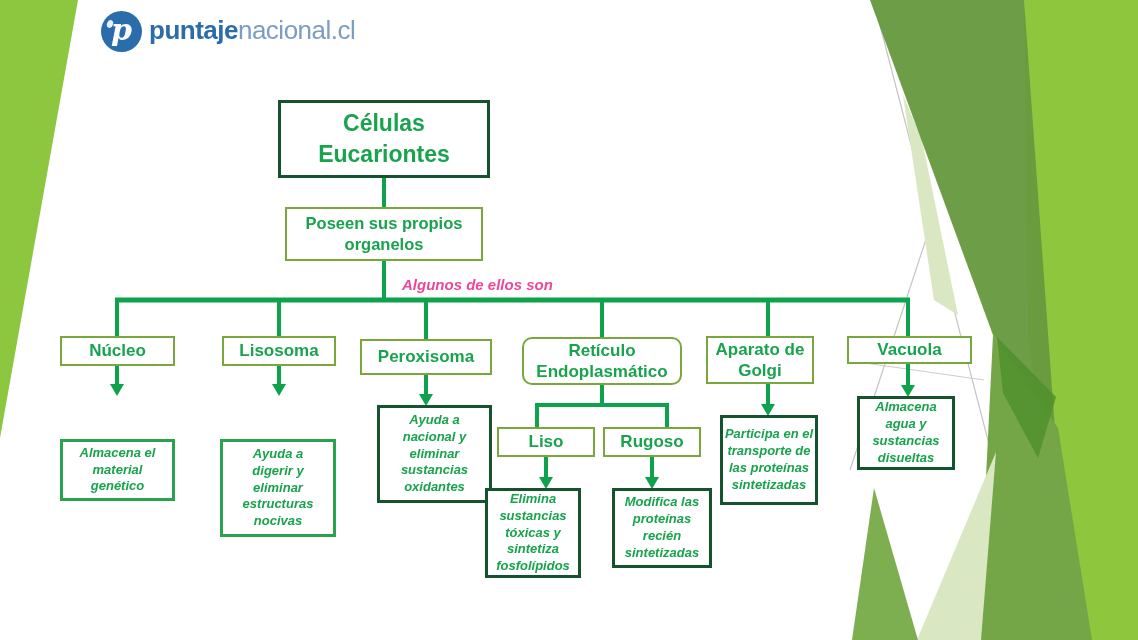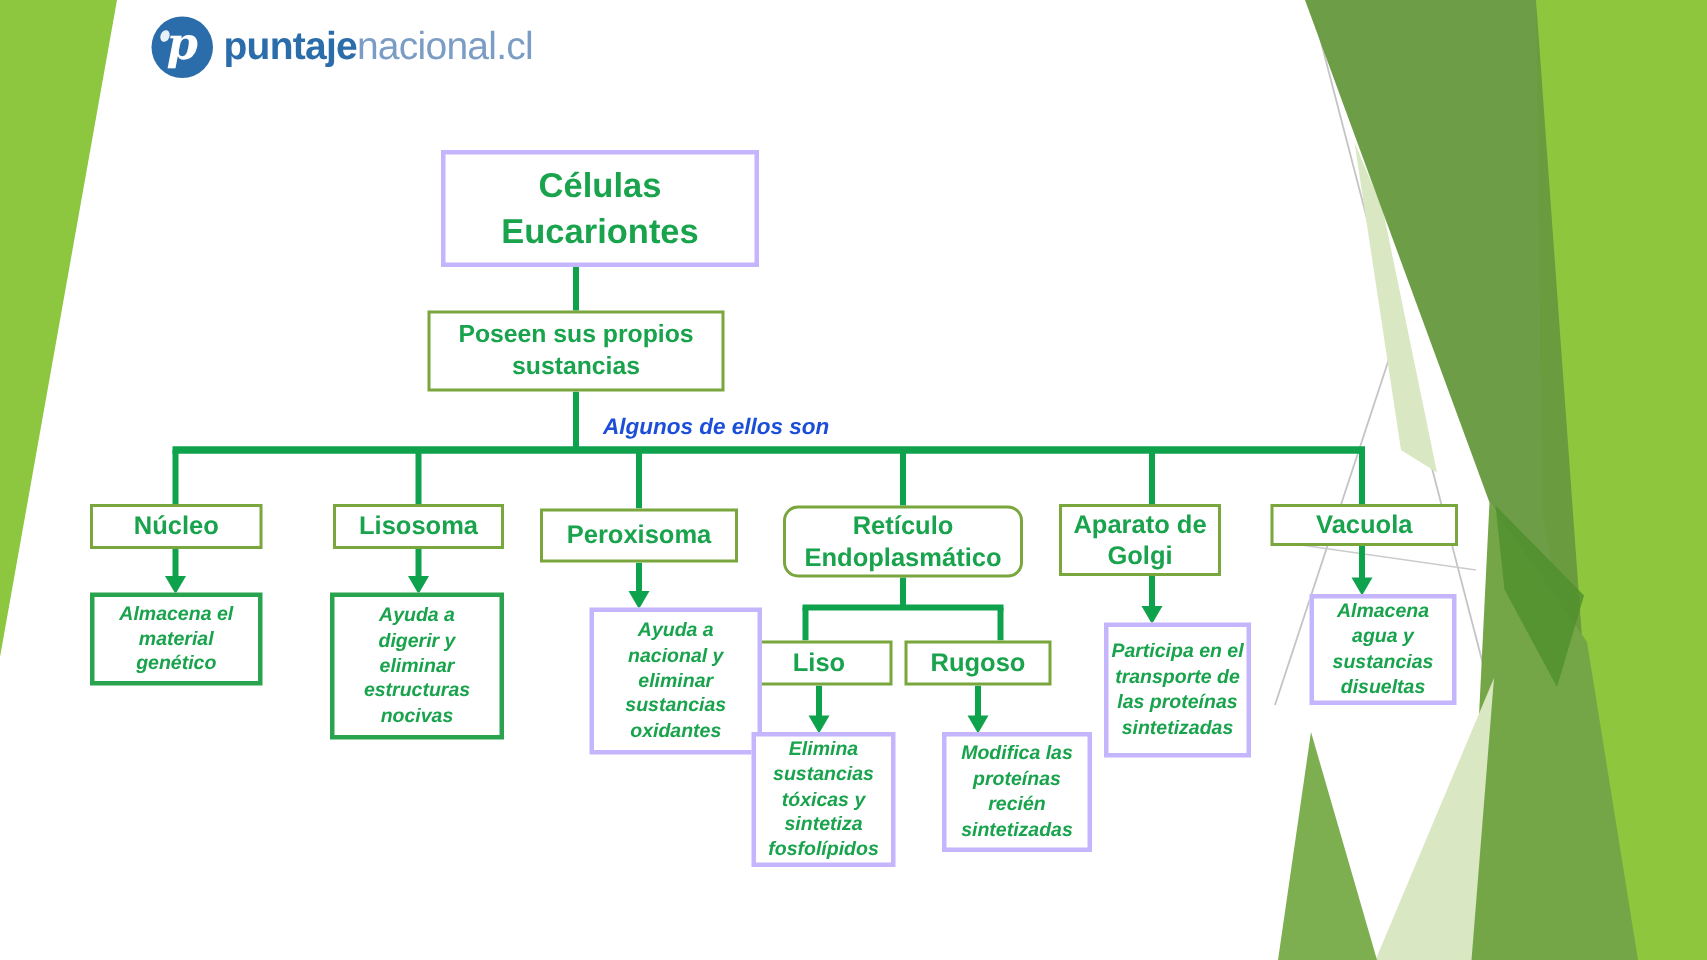--- a/index.html
+++ b/index.html
@@ -20,28 +20,28 @@
   .logo-circle .dot{position:absolute;left:6px;top:9px;width:6px;height:8px;border-radius:50%;
                background:#e8f1fa;transform:rotate(20deg);}
   .logo-text{font-size:26px;letter-spacing:-0.5px;margin-left:7px;margin-top:-2px;}
   .logo-bold{color:#2b6cab;font-weight:bold;}
   .logo-light{color:#7b9cc4;font-weight:normal;}
 
   
   .node{position:absolute;z-index:2;background:#ffffff;display:flex;align-items:center;
         justify-content:center;text-align:center;color:#19a34d;box-sizing:border-box;}
   .olive{border:2px solid #79a63d;}
-  .olive3{border:3px solid #c4b5fd;margin-left:16px;}
-  .bright3{border:3px solid #2aa34f;}
+  .olive3{border:3px solid #14532d;}
+  .bright3{border:3px solid #2aa34f;margin-top:44px;}
   .lbl{font-weight:bold;font-size:17px;line-height:1.25;}
   .desc{font-style:italic;font-weight:600;font-size:13px;line-height:1.3;padding:2px 8px;}
 
   .b-title{left:278px;top:100px;width:212px;height:78px;font-size:23px;font-weight:bold;line-height:1.35;}
   .b-sub{left:285px;top:207px;width:198px;height:54px;font-size:16.5px;font-weight:bold;line-height:1.3;}
-  .branch-label{position:absolute;left:402px;top:276px;z-index:2;color:#1d4ed8;
+  .branch-label{position:absolute;left:402px;top:276px;z-index:2;color:#ec4899;
         font-weight:bold;font-style:italic;font-size:15px;}
 
   .b-nucleo{left:60px;top:336px;width:115px;height:30px;}
   .b-lisosoma{left:222px;top:336px;width:114px;height:30px;}
   .b-perox{left:360px;top:339px;width:132px;height:36px;}
   .b-re{left:522px;top:337px;width:160px;height:48px;border-radius:10px;}
   .b-golgi{left:706px;top:336px;width:108px;height:48px;}
   .b-vac{left:847px;top:336px;width:125px;height:28px;}
   .b-re-liso{left:497px;top:427px;width:98px;height:30px;}
   .b-re-rugoso{left:603px;top:427px;width:98px;height:30px;}
@@ -113,21 +113,21 @@
       <span class="dot"></span>
       <span class="pglyph">p</span>
     </div>
     <div class="logo-text"><span class="logo-bold">puntaje</span><span class="logo-light">nacional.cl</span></div>
   </div>
 
   <div class="node olive3 b-title">
     <span>Células Eucariontes</span>
   </div>
   <div class="node olive b-sub">
-    <span>Poseen sus propios sustancias</span>
+    <span>Poseen sus propios organelos</span>
   </div>
   <div class="branch-label">Algunos de ellos son</div>
 
   <div class="node olive b-nucleo lbl">
     <span>Núcleo</span>
   </div>
   <div class="node olive b-lisosoma lbl">
     <span>Lisosoma</span>
   </div>
   <div class="node olive b-perox lbl">

